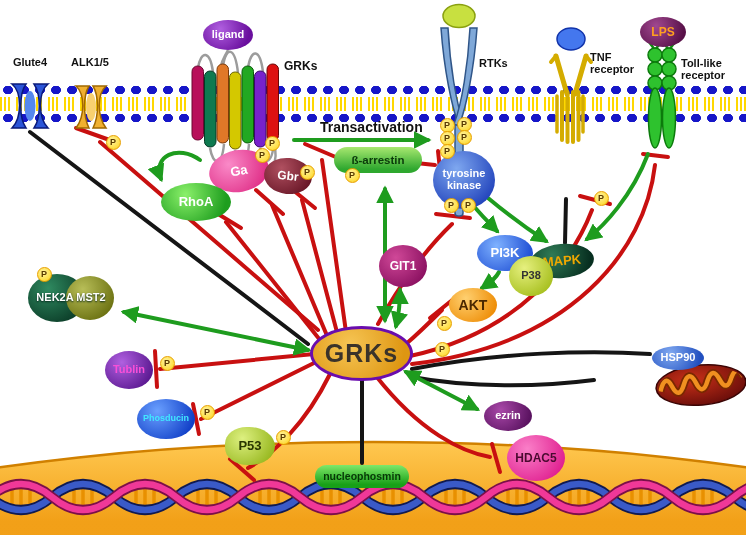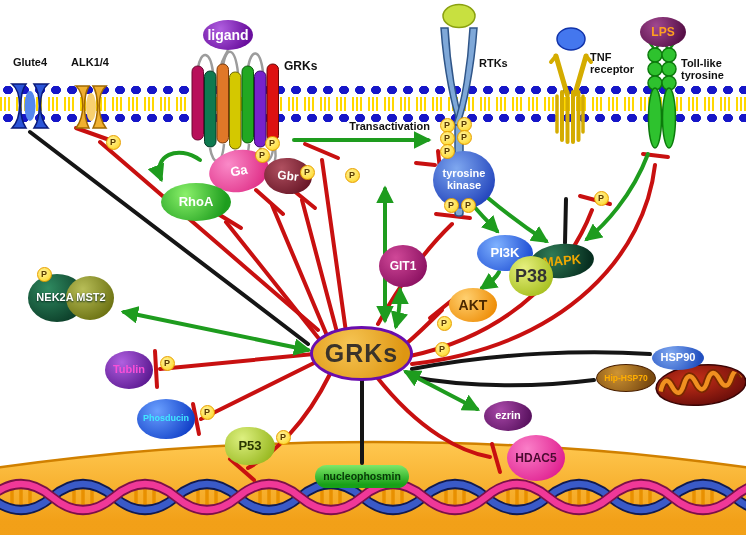--- a/index.html
+++ b/index.html
@@ -17,31 +17,31 @@
   svg.layer{position:absolute;left:0;top:0;z-index:2;}
   
   .node{position:absolute;z-index:3;display:flex;align-items:center;justify-content:center;
         text-align:center;border-radius:50%;font-weight:bold;color:#fff;line-height:1.05;}
   .lbl{position:absolute;z-index:4;font-weight:bold;color:#111;line-height:1.1;}
   .badge{position:absolute;z-index:5;width:15px;height:15px;border-radius:50%;
          background:radial-gradient(circle at 40% 35%,#FFF2A0,#FFE14D 60%,#F5C518);
          border:1.5px solid #E8A000;color:#5A3A00;font-weight:bold;font-size:9px;
          display:flex;align-items:center;justify-content:center;box-sizing:border-box;}
   
-  .ligand{background:radial-gradient(circle at 35% 30%,#B05FE0,#6A0F9E 75%);font-size:14px;}
+  .ligand{background:radial-gradient(circle at 35% 30%,#B05FE0,#6A0F9E 75%);font-size:11px;}
   .lps{background:radial-gradient(circle at 35% 30%,#A04890,#581048 78%);color:#FFA020;font-size:12px;}
   .ga{background:radial-gradient(circle at 35% 30%,#FA8AC8,#E03088 78%);font-size:13px;transform:rotate(-10deg);}
   .gbr{background:radial-gradient(circle at 35% 30%,#B05060,#6A1828 78%);font-size:12px;transform:rotate(6deg);}
   .rhoa{background:radial-gradient(circle at 35% 30%,#8AF06A,#1E9E1E 78%);font-size:13px;}
   .barr{background:linear-gradient(180deg,#A8E870,#2FA82F 85%);border-radius:13px;
         color:#0A3A0A;font-size:11.5px;}
   .tyk{background:radial-gradient(circle at 38% 30%,#7FA8F0,#2244BC 78%);font-size:11px;}
   .smad{background:radial-gradient(circle at 35% 30%,#7FF050,#17A017 78%);color:#063806;font-size:12.5px;}
   .pi3k{background:radial-gradient(circle at 35% 30%,#7FB2FF,#2353D6 78%);font-size:13px;}
-  .p38{background:radial-gradient(circle at 35% 30%,#E6F07F,#A8C020 78%);color:#333;font-size:18px;}
+  .p38{background:radial-gradient(circle at 35% 30%,#E6F07F,#A8C020 78%);color:#333;font-size:11px;}
   .mapk{background:radial-gradient(circle at 35% 30%,#2F7A55,#072F20 80%);color:#F0A800;font-size:13px;transform:rotate(-5deg);}
   .akt{background:radial-gradient(circle at 35% 30%,#FFD070,#EE8E08 80%);color:#4A2800;font-size:14px;}
   .git1{background:radial-gradient(circle at 35% 30%,#D04898,#8A1060 80%);font-size:12px;}
   .grks{background:radial-gradient(circle at 38% 32%,#F6C554,#DE9612 80%);
         border:3.5px solid #6A0DAD;color:#3A332A;font-size:25px;letter-spacing:1px;}
   .nekwrap{background:none;}
   .nek-l,.nek-r{position:absolute;border-radius:50%;}
   .nek-l{left:0;top:2px;width:58px;height:48px;background:radial-gradient(circle at 35% 30%,#2F8A60,#0A3A26 80%);}
   .nek-r{left:38px;top:4px;width:48px;height:44px;background:radial-gradient(circle at 35% 30%,#B8BE58,#6A7010 80%);}
   .nek-t{position:relative;z-index:1;font-size:11px;text-shadow:0 1px 2px #05251a;}
@@ -273,20 +273,23 @@
     </div>
   <div class="node ga" style="left:209px;top:150px;width:60px;height:42px">
       <span>Ga</span>
     </div>
   <div class="node gbr" style="left:264px;top:158px;width:48px;height:36px">
       <span>Gbr</span>
     </div>
   <div class="node rhoa" style="left:161px;top:183px;width:70px;height:38px">
       <span>RhoA</span>
     </div>
+  <div class="node barr" style="left:334px;top:147px;width:88px;height:26px">
+      <span>ß-arrestin</span>
+    </div>
   <div class="node tyk" style="left:433px;top:151px;width:62px;height:58px">
       <span style="width:52px">tyrosine kinase</span>
     </div>
   <div class="node pi3k" style="left:477px;top:235px;width:56px;height:36px">
       <span>PI3K</span>
     </div>
   <div class="node mapk" style="left:530px;top:244px;width:64px;height:34px">
       <span>MAPK</span>
     </div>
   <div class="node p38" style="left:509px;top:256px;width:44px;height:40px">
@@ -320,31 +323,28 @@
     </div>
   <div class="node ezrin" style="left:484px;top:401px;width:48px;height:30px">
       <span>ezrin</span>
     </div>
   <div class="node hdac5" style="left:507px;top:435px;width:58px;height:46px">
       <span>HDAC5</span>
     </div>
   <div class="node hsp90" style="left:652px;top:346px;width:52px;height:24px">
       <span>HSP90</span>
     </div>
-  <div class="node hip" style="left:596px;top:364px;width:58px;height:26px">
-      <span>Hip-HSP70</span>
-    </div>
 
   <div class="lbl" style="left:4px;top:56px;width:52px;text-align:center;font-size:11px">Glute4</div>
-  <div class="lbl" style="left:64px;top:56px;width:52px;text-align:center;font-size:11px">ALK1/4</div>
+  <div class="lbl" style="left:64px;top:56px;width:52px;text-align:center;font-size:11px">ALK1/5</div>
   <div class="lbl" style="left:284px;top:60px;font-size:12px">GRKs</div>
-  <div class="lbl" style="left:320px;top:120px;width:110px;text-align:right;font-size:11px">Transactivation</div>
+  <div class="lbl" style="left:320px;top:120px;width:110px;text-align:left;font-size:14px">Transactivation</div>
   <div class="lbl" style="left:479px;top:57px;font-size:11px">RTKs</div>
   <div class="lbl" style="left:590px;top:51px;width:54px;font-size:11px">TNF receptor</div>
-  <div class="lbl" style="left:681px;top:57px;width:62px;font-size:11px">Toll-like tyrosine</div>
+  <div class="lbl" style="left:681px;top:57px;width:62px;font-size:11px">Toll-like receptor</div>
 
 <div class="badge" style="left: 105.5px; top: 134.5px;">P</div>
     <div class="badge" style="left: 264.5px; top: 135.5px;">P</div>
     <div class="badge" style="left: 254.5px; top: 147.5px;">P</div>
     <div class="badge" style="left: 299.5px; top: 164.5px;">P</div>
     <div class="badge" style="left: 344.5px; top: 167.5px;">P</div>
     <div class="badge" style="left: 439.5px; top: 117.5px;">P</div>
     <div class="badge" style="left: 439.5px; top: 130.5px;">P</div>
     <div class="badge" style="left: 439.5px; top: 143.5px;">P</div>
     <div class="badge" style="left: 456.5px; top: 116.5px;">P</div>

